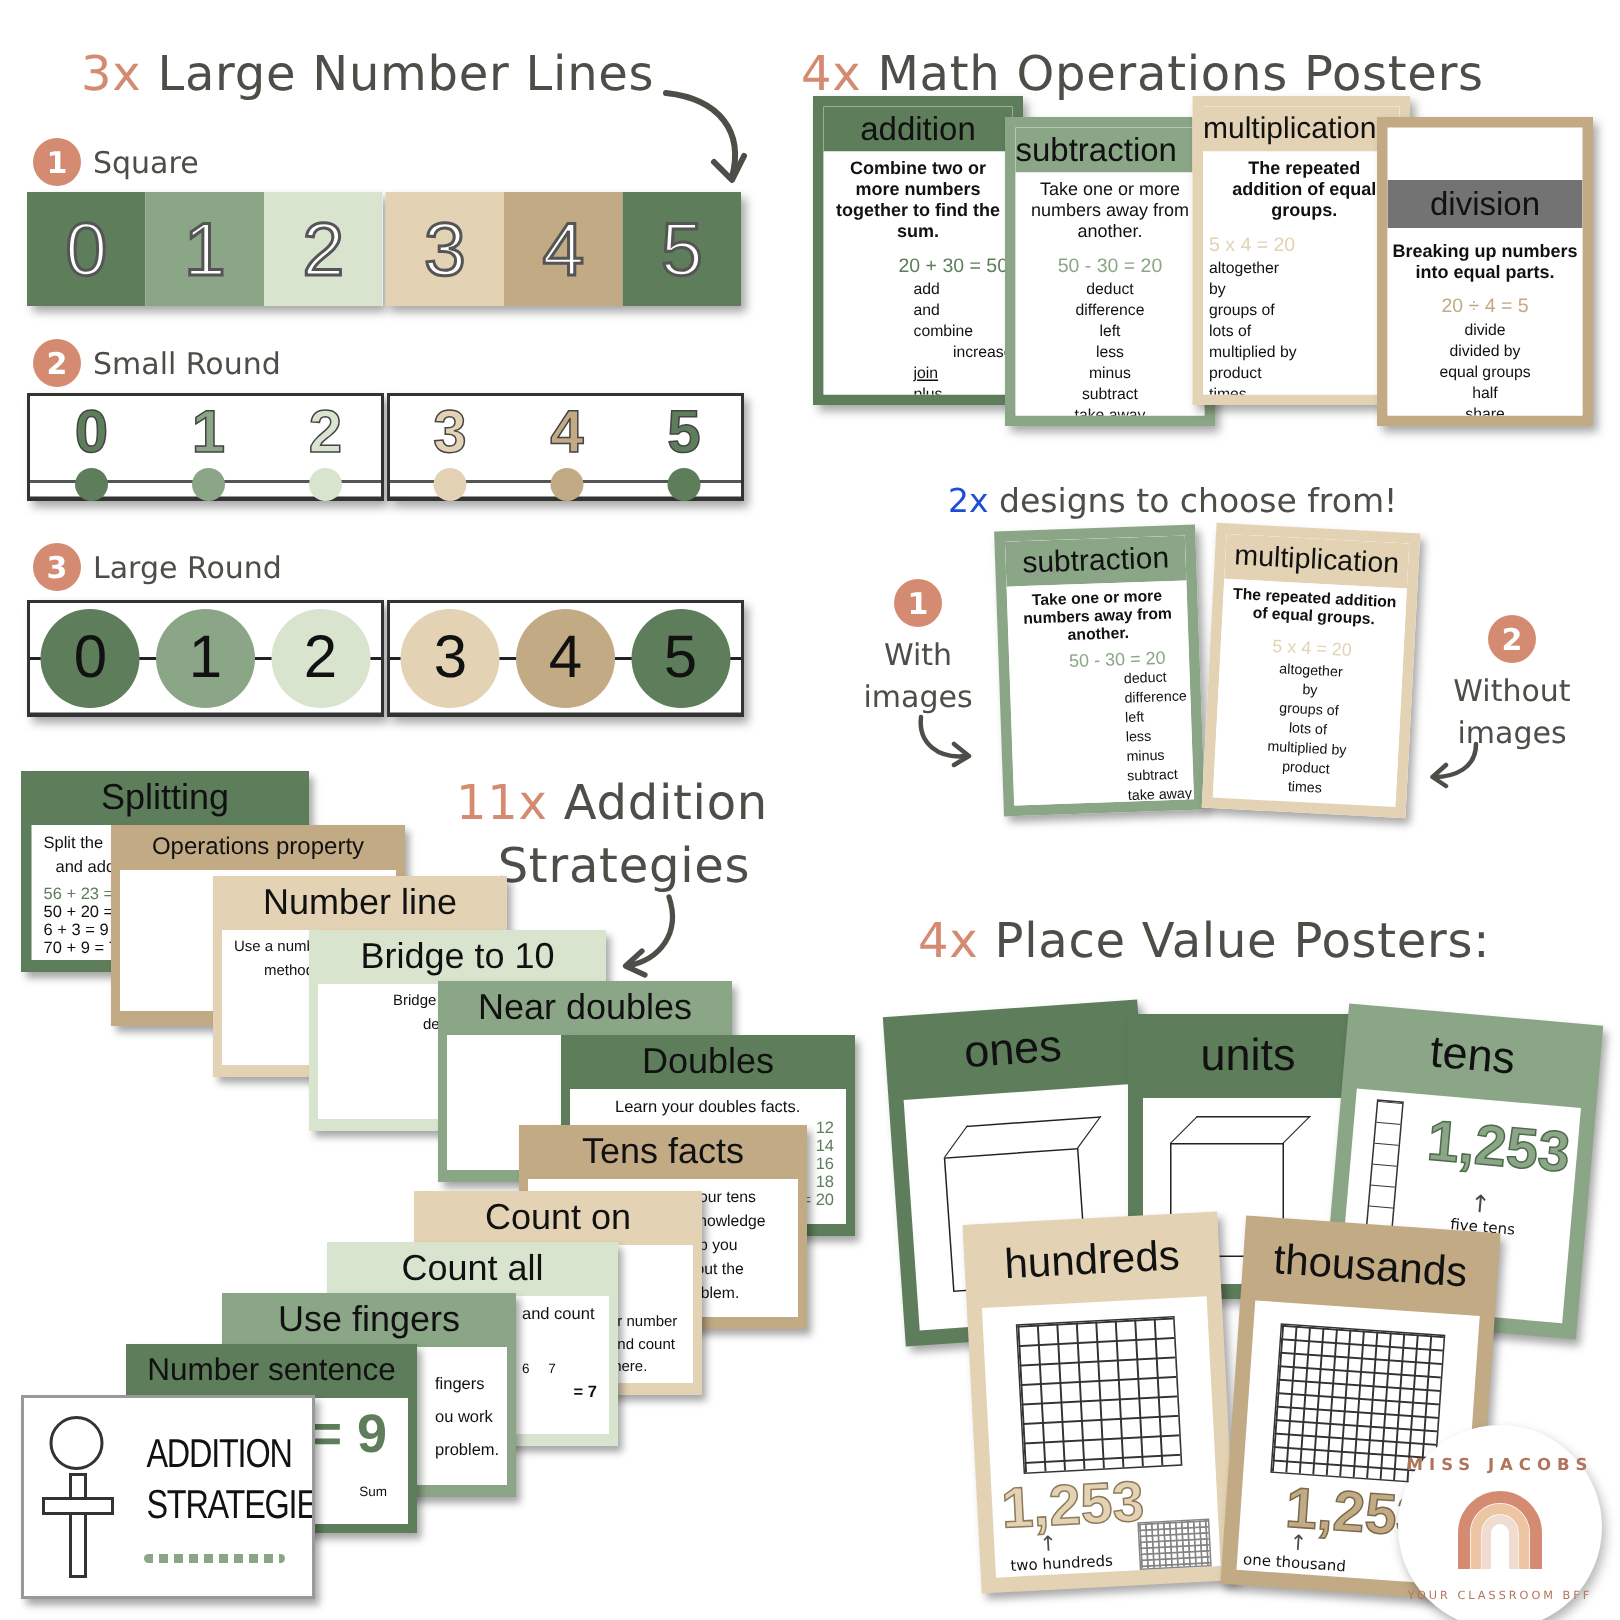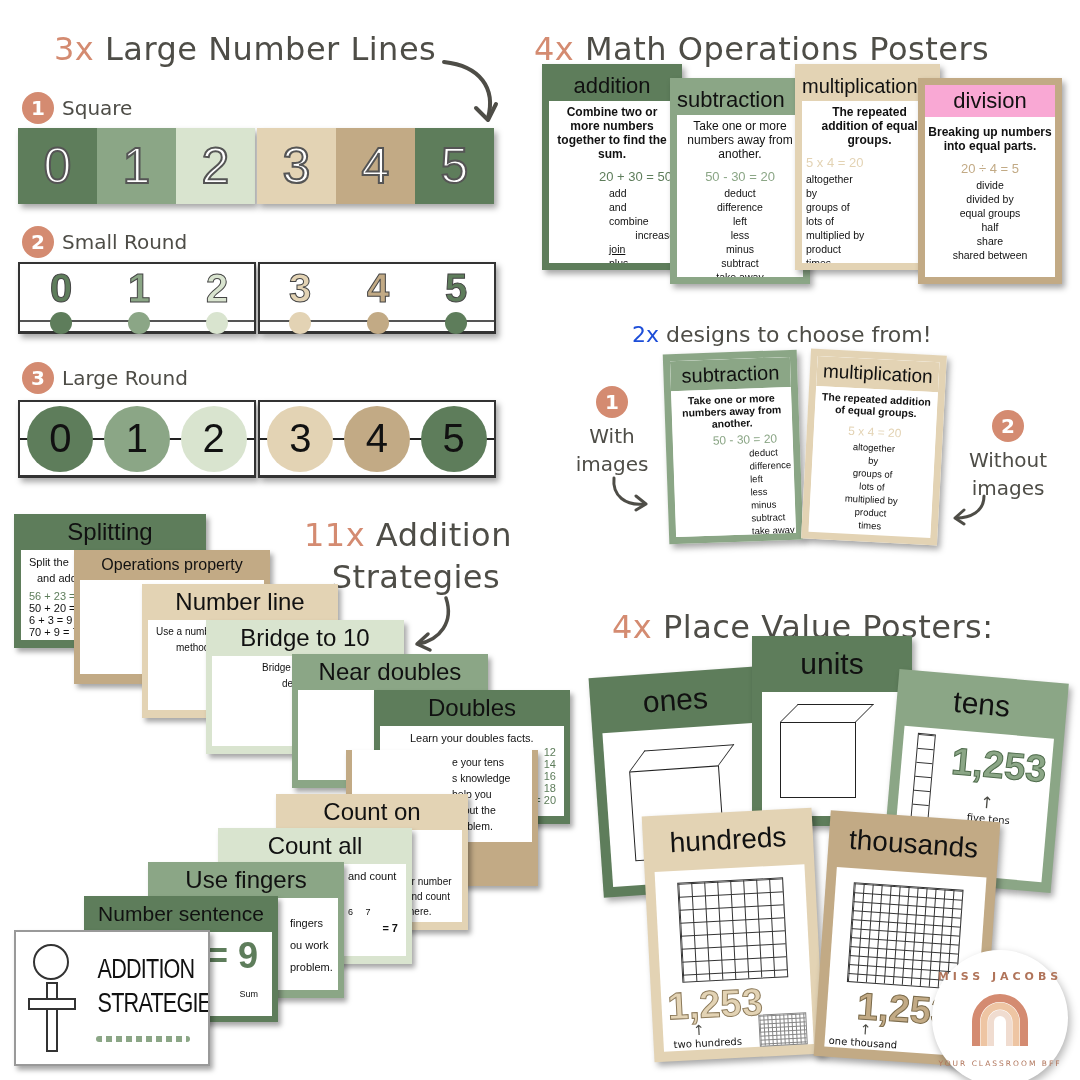--- a/index.html
+++ b/index.html
@@ -168,21 +168,21 @@
     <div class="pword">by</div>
     <div class="pword">groups of</div>
     <div class="pword">lots of</div>
     <div class="pword">multiplied by</div>
     <div class="pword">product</div>
     <div class="pword">times</div>
   </div>
 </div>
 
 <div class="poster shadow" style="left:918px; top:78px; width:144px; height:206px; border-color:#c2aa85;">
-  <div class="ptitle" style="background:#f9a8d4; font-size:22px; height:32px; line-height:32px;">division</div>
+  <div class="ptitle" style="background:#737373; font-size:22px; height:32px; line-height:32px;margin-top:35px;">division</div>
   <div class="pbody">
     <div class="pdesc" style="padding-top:8px;">Breaking up numbers into equal parts.</div>
     <div class="peq" style="color:#c2aa85;">20 ÷ 4 = 5</div>
     <div class="pword">divide</div>
     <div class="pword">divided by</div>
     <div class="pword">equal groups</div>
     <div class="pword">half</div>
     <div class="pword">share</div>
     <div class="pword">shared between</div>
   </div>
@@ -300,20 +300,21 @@
       <div>12</div>
       <div>14</div>
       <div>16</div>
       <div>18</div>
       <div>= 20</div>
     </div>
   </div>
 </div>
 
 <div class="card" style="left:346px; top:750px; width:192px; height:136px; background:#c2aa85; padding:0 6px 6px;">
+  <div class="ctitle">Tens facts</div>
   <div class="cbody" style="height:92px; padding-left:100px; font-size:10.5px; line-height:16px;">
     <div>e your tens</div>
     <div>s knowledge</div>
     <div>help you</div>
     <div>rk out the</div>
     <div>problem.</div>
   </div>
 </div>
 
 <div class="card" style="left:276px; top:794px; width:192px; height:136px; background:#e3d3b4; padding:0 6px 6px;">
@@ -374,21 +375,21 @@
 </div>
 
 <div class="pv" style="left:596px; top:672px; width:170px; height:220px; background:#5e7d5b; transform:rotate(-4deg);">
   <div class="pvt">ones</div>
   <div class="pvb">
     <div style="position:absolute; left:24px; top:40px; width:90px; height:90px; border:1.5px solid #222;"></div>
     <div style="position:absolute; left:24px; top:20px; width:90px; height:20px; border:1.5px solid #222; border-bottom:none; transform:skewX(-40deg); transform-origin:bottom left;"></div>
   </div>
 </div>
 
-<div class="pv" style="left:752px; top:636px; width:160px; height:190px; background:#5e7d5b;">
+<div class="pv" style="left:752px; top:676px; width:160px; height:190px; background:#5e7d5b;">
   <div class="pvt">units</div>
   <div class="pvb">
     <div style="position:absolute; left:18px; top:30px; width:76px; height:76px; border:1.5px solid #222;"></div>
     <div style="position:absolute; left:18px; top:12px; width:76px; height:18px; border:1.5px solid #222; border-bottom:none; transform:skewX(-45deg); transform-origin:bottom left;"></div>
   </div>
 </div>
 
 <div class="pv" style="left:890px; top:676px; width:170px; height:210px; background:#8ba686; transform:rotate(5deg);">
   <div class="pvt">tens</div>
   <div class="pvb">

